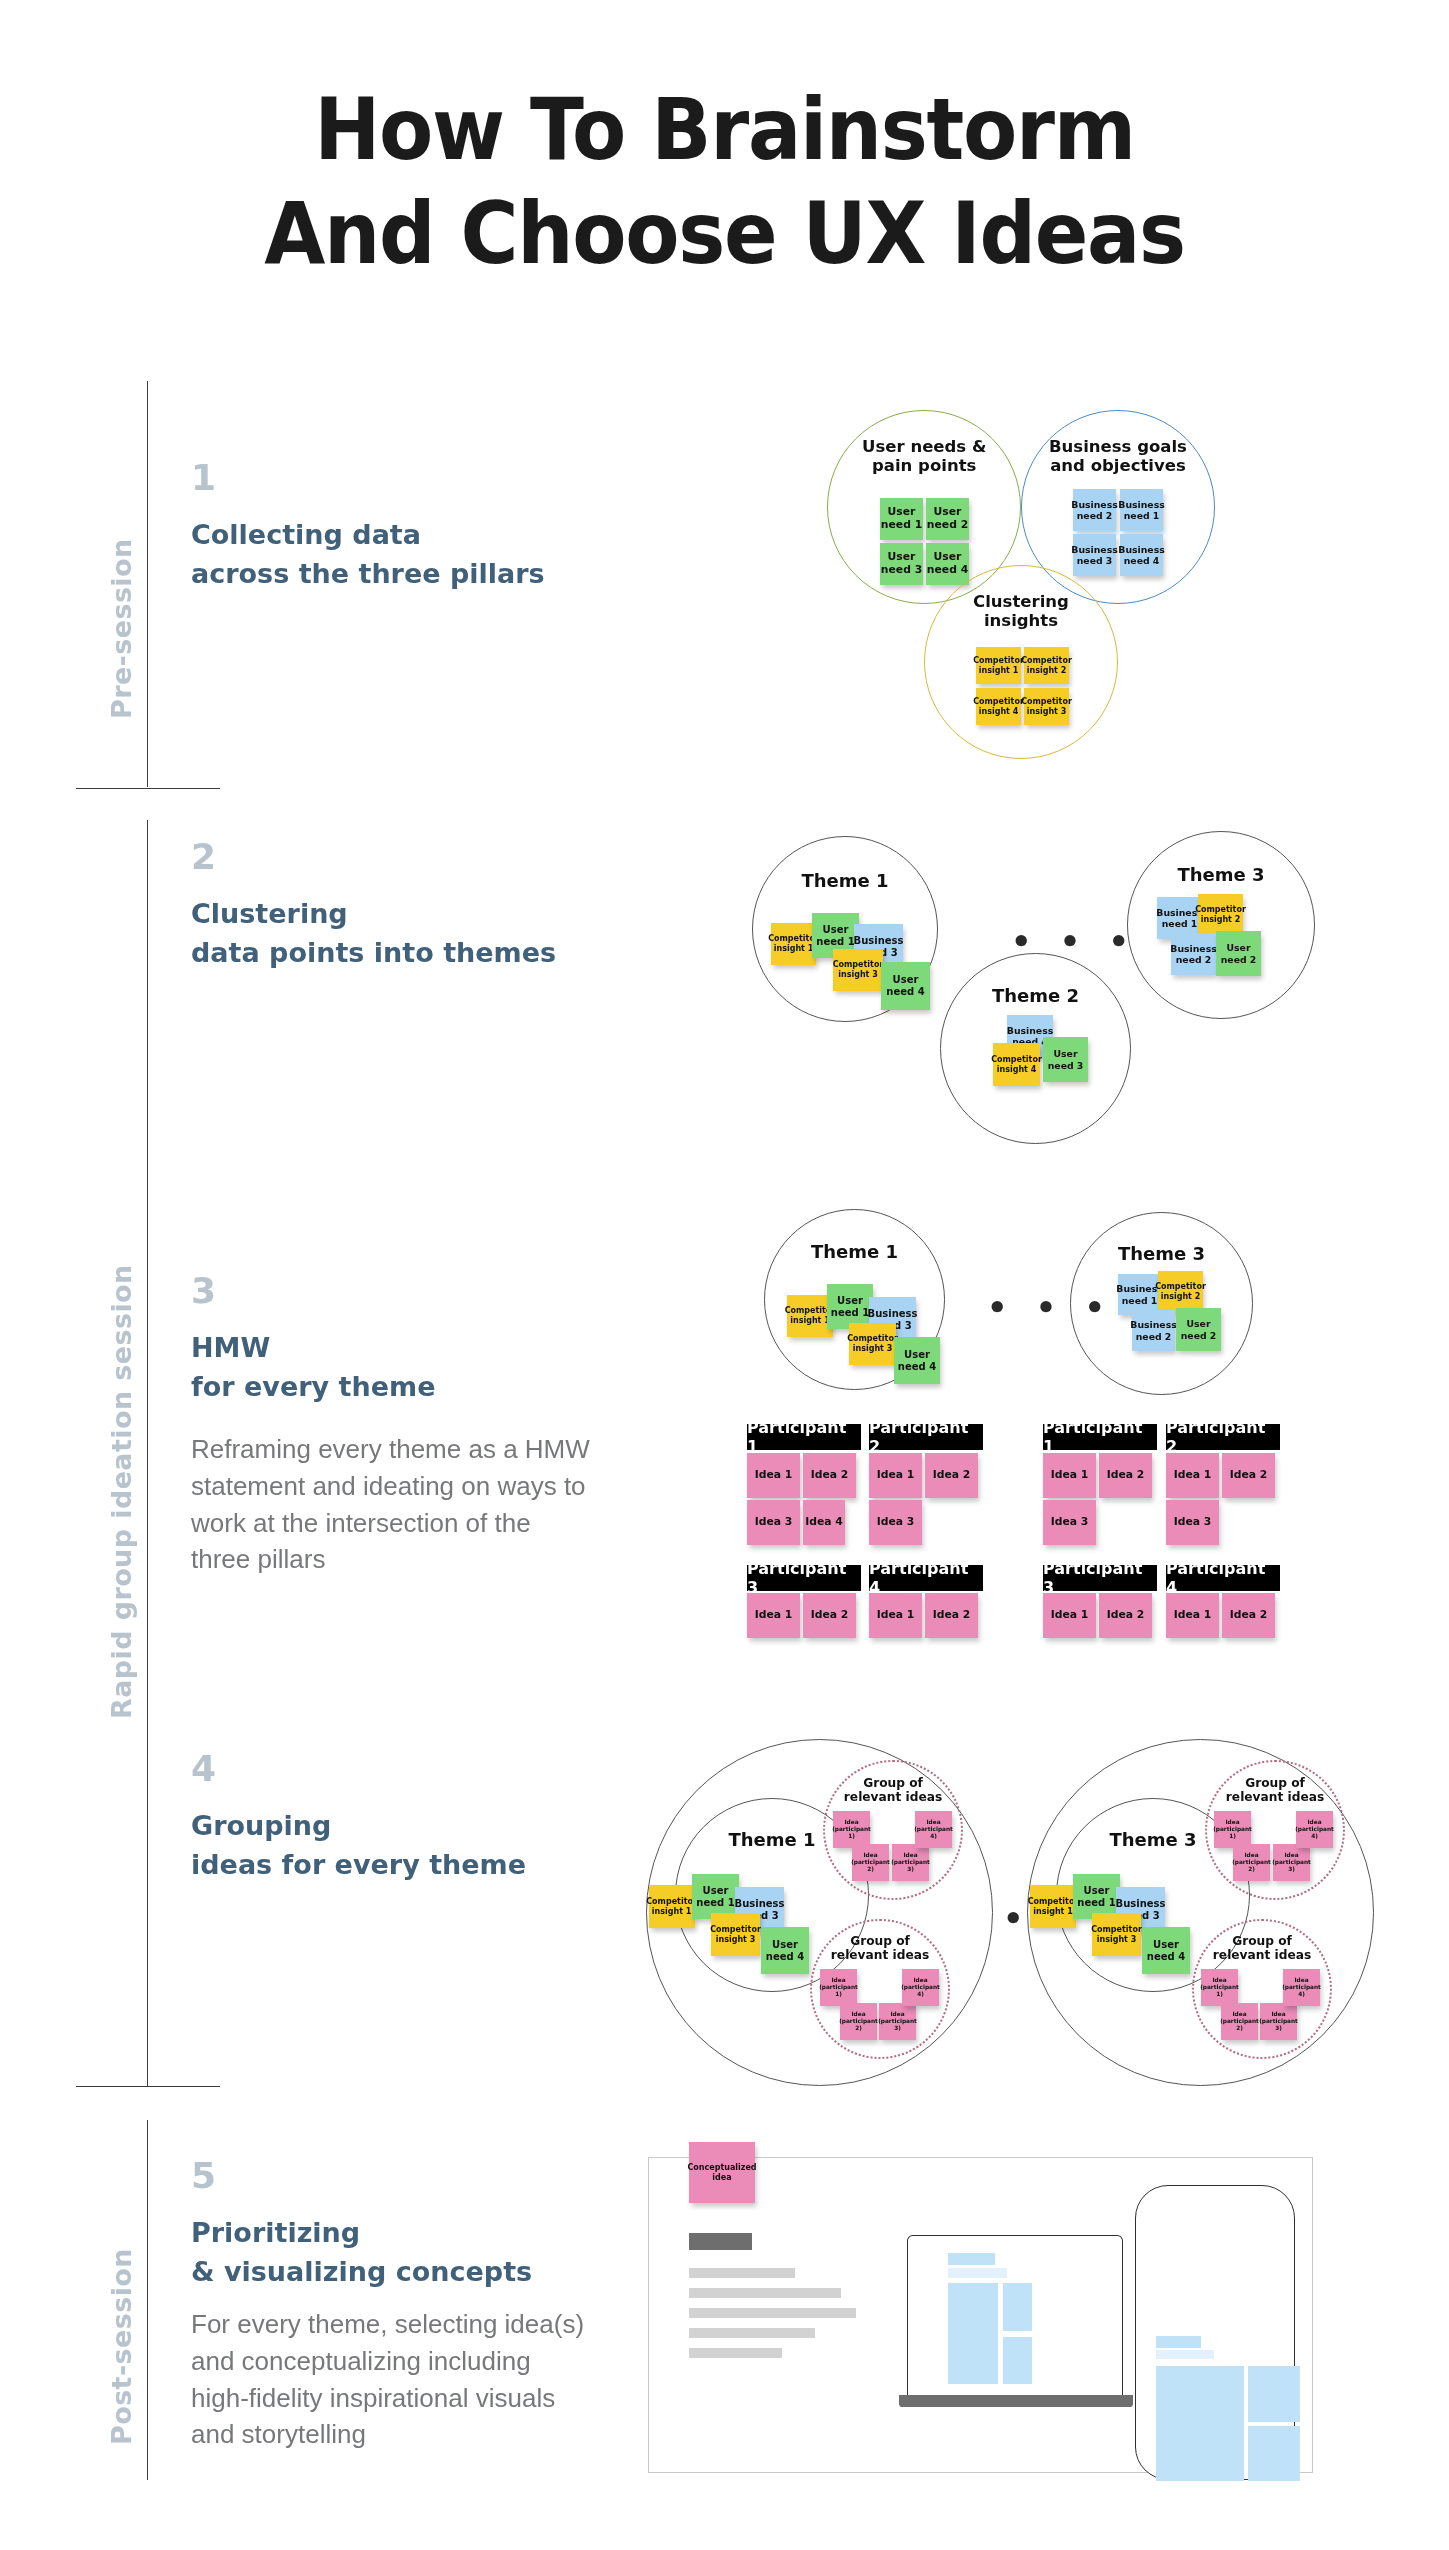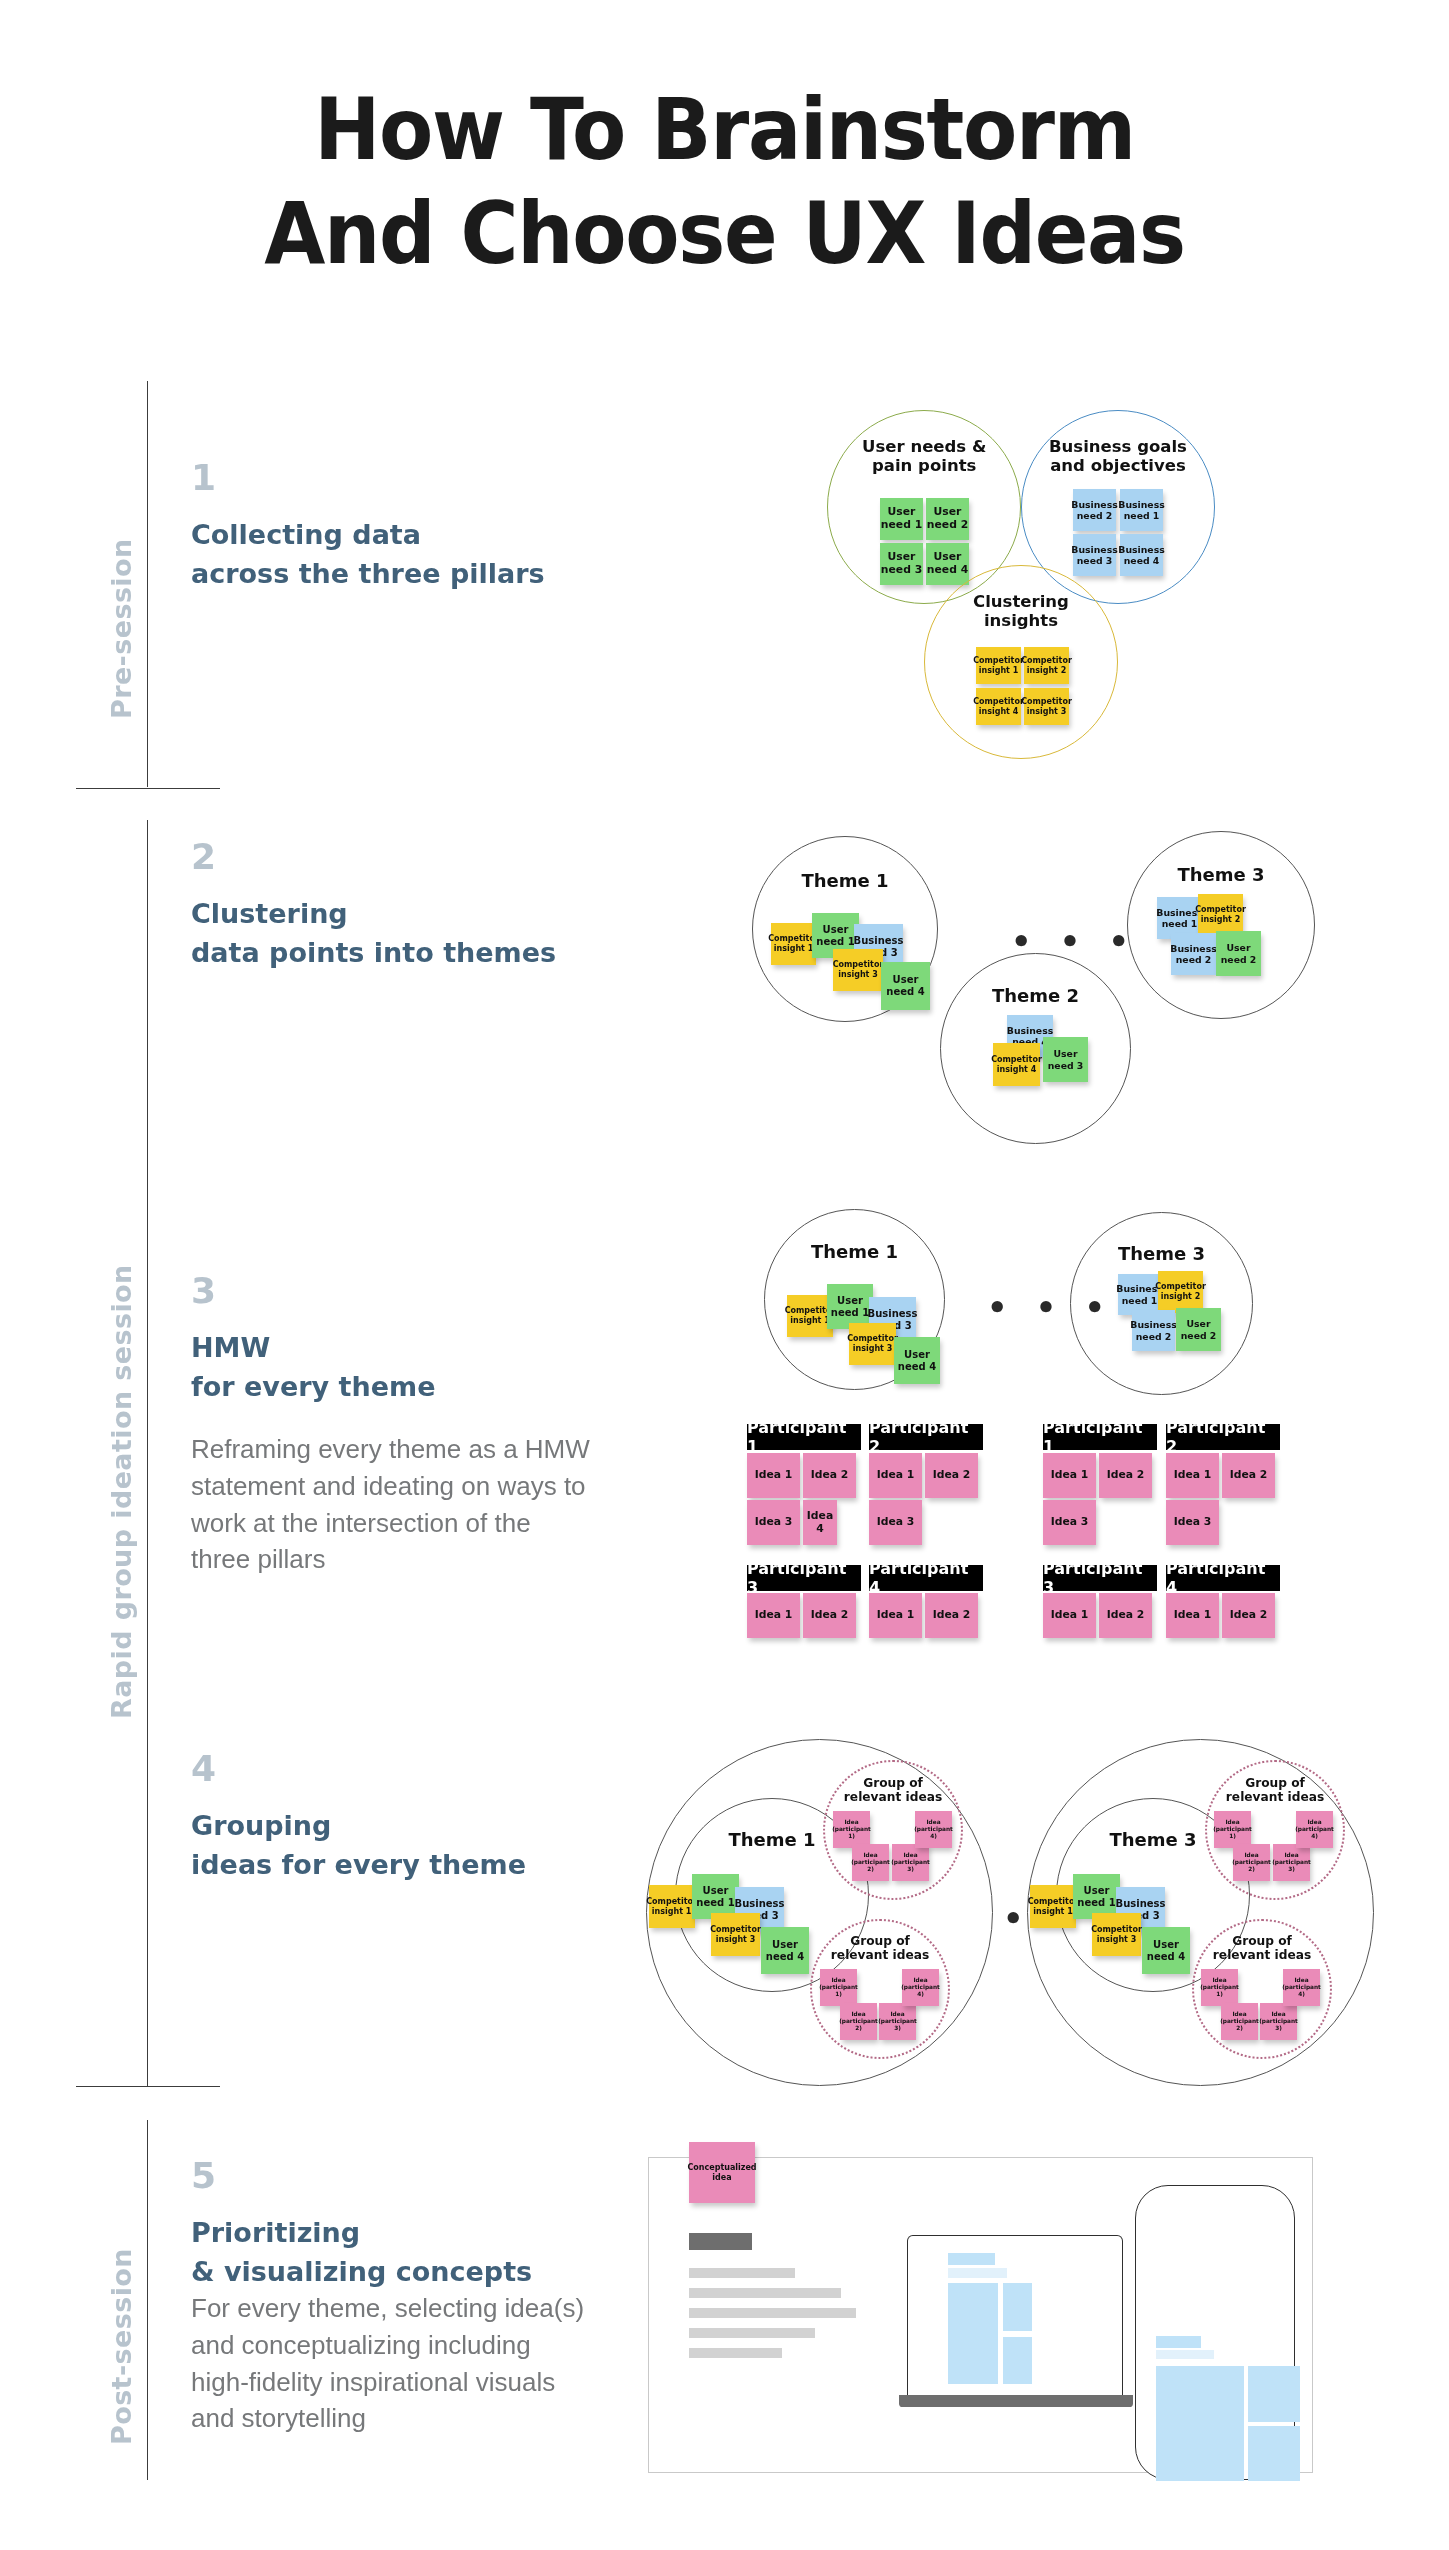--- a/index.html
+++ b/index.html
@@ -269,21 +269,21 @@
     <div class="note n-blue" style="left:398px; top:102px; width:43px; height:41px; font-size:9.3px;">Business
 need 2</div>
     <div class="note n-green" style="left:442px; top:100px; width:45px; height:43px; font-size:9.3px;">User
 need 2</div>
 
     <div>
       <div class="pbar" style="left:13px; top:216px; width:114px; height:26px;">Participant 1</div>
       <div class="note n-pink" style="left:13px; top:245px; width:53px; height:45px; font-size:10.8px;">Idea 1</div>
       <div class="note n-pink" style="left:69px; top:245px; width:53px; height:45px; font-size:10.8px;">Idea 2</div>
       <div class="note n-pink" style="left:13px; top:292px; width:53px; height:45px; font-size:10.8px;">Idea 3</div>
-      <div class="note n-pink" style="left:69px; top:292px; width:34px; height:45px; font-size:10.8px;">Idea 4</div>
+      <div class="note n-pink" style="left:69px; top:292px; width:42px; height:45px; font-size:10.8px;">Idea 4</div>
 
       <div class="pbar" style="left:135px; top:216px; width:114px; height:26px;">Participant 2</div>
       <div class="note n-pink" style="left:135px; top:245px; width:53px; height:45px; font-size:10.8px;">Idea 1</div>
       <div class="note n-pink" style="left:191px; top:245px; width:53px; height:45px; font-size:10.8px;">Idea 2</div>
       <div class="note n-pink" style="left:135px; top:292px; width:53px; height:45px; font-size:10.8px;">Idea 3</div>
 
       <div class="pbar" style="left:13px; top:357px; width:114px; height:26px;">Participant 3</div>
       <div class="note n-pink" style="left:13px; top:385px; width:53px; height:45px; font-size:10.8px;">Idea 1</div>
       <div class="note n-pink" style="left:69px; top:385px; width:53px; height:45px; font-size:10.8px;">Idea 2</div>
 
@@ -400,21 +400,21 @@
       <div class="note n-pink" style="left:620px; top:270px; width:37px; height:37px; font-size:5.8px;">Idea
 (participant 3)</div>
       <div class="note n-pink" style="left:643px; top:236px; width:37px; height:37px; font-size:5.8px;">Idea
 (participant 4)</div>
     </div>
   </div>
 
   <div class="step" style="left:191px; top:2158px;">
     <div class="step-num">5</div>
     <div class="step-head">Prioritizing</div>
-    <div class="step-head" style="margin-bottom:0;">&amp; visualizing concepts</div>
+    <div class="step-head" style="margin-bottom:16px;">&amp; visualizing concepts</div>
     <div class="step-body">For every theme, selecting idea(s) and conceptualizing including high-fidelity inspirational visuals and storytelling</div>
   </div>
 
   <div class="dg" style="left:647px; top:2122px; width:726px; height:410px;">
     <div class="board" style="left:1.4px; top:35px; width:665px; height:316px;"></div>
 
     <div class="note n-pink" style="left:42px; top:20px; width:66px; height:61px; font-size:8px;">Conceptualized
 idea</div>
 
     <div class="txtbar dark" style="left:42px; top:111px; width:63px; height:17.3px;"></div>

